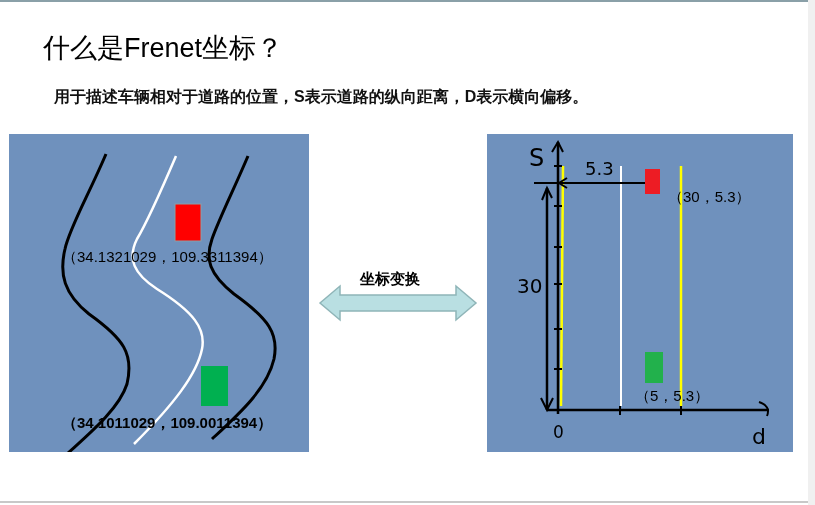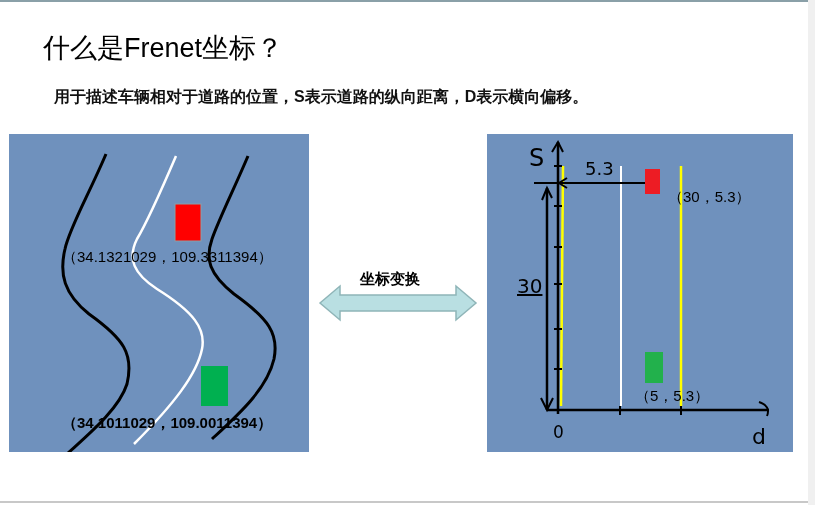--- a/index.html
+++ b/index.html
@@ -79,18 +79,18 @@
 
     <line x1="47" y1="49" x2="168" y2="49" stroke="#000" stroke-width="2"></line>
     <polyline points="80,44 72,49 80,54" fill="none" stroke="#000" stroke-width="2"></polyline>
     <polyline points="160,44 168,49 160,54" fill="none" stroke="#000" stroke-width="2"></polyline>
 
     <rect x="158" y="35" width="15" height="25" fill="#ed1c24"></rect>
     <rect x="158" y="218" width="18" height="31" fill="#22b14c"></rect>
   </svg>
   <div class="hand" style="left:42px; top:10px; font-size:24px;">S</div>
   <div class="hand" style="left:98px; top:24px; font-size:18px;">5.3</div>
-  <div class="hand" style="left:30px; top:140px; font-size:20px;text-decoration:underline;">30</div>
+  <div class="hand" style="left:30px; top:140px; font-size:20px;">30</div>
   <div class="hand" style="left:66px; top:288px; font-size:17px;">0</div>
   <div class="hand" style="left:265px; top:290px; font-size:22px;">d</div>
   <div class="coord" style="left:133px; top:54px;margin-left:48px;">（30，5.3）</div>
   <div class="coord" style="left:148px; top:253px;">（5，5.3）</div>
 </div>
 
 </body></html>

